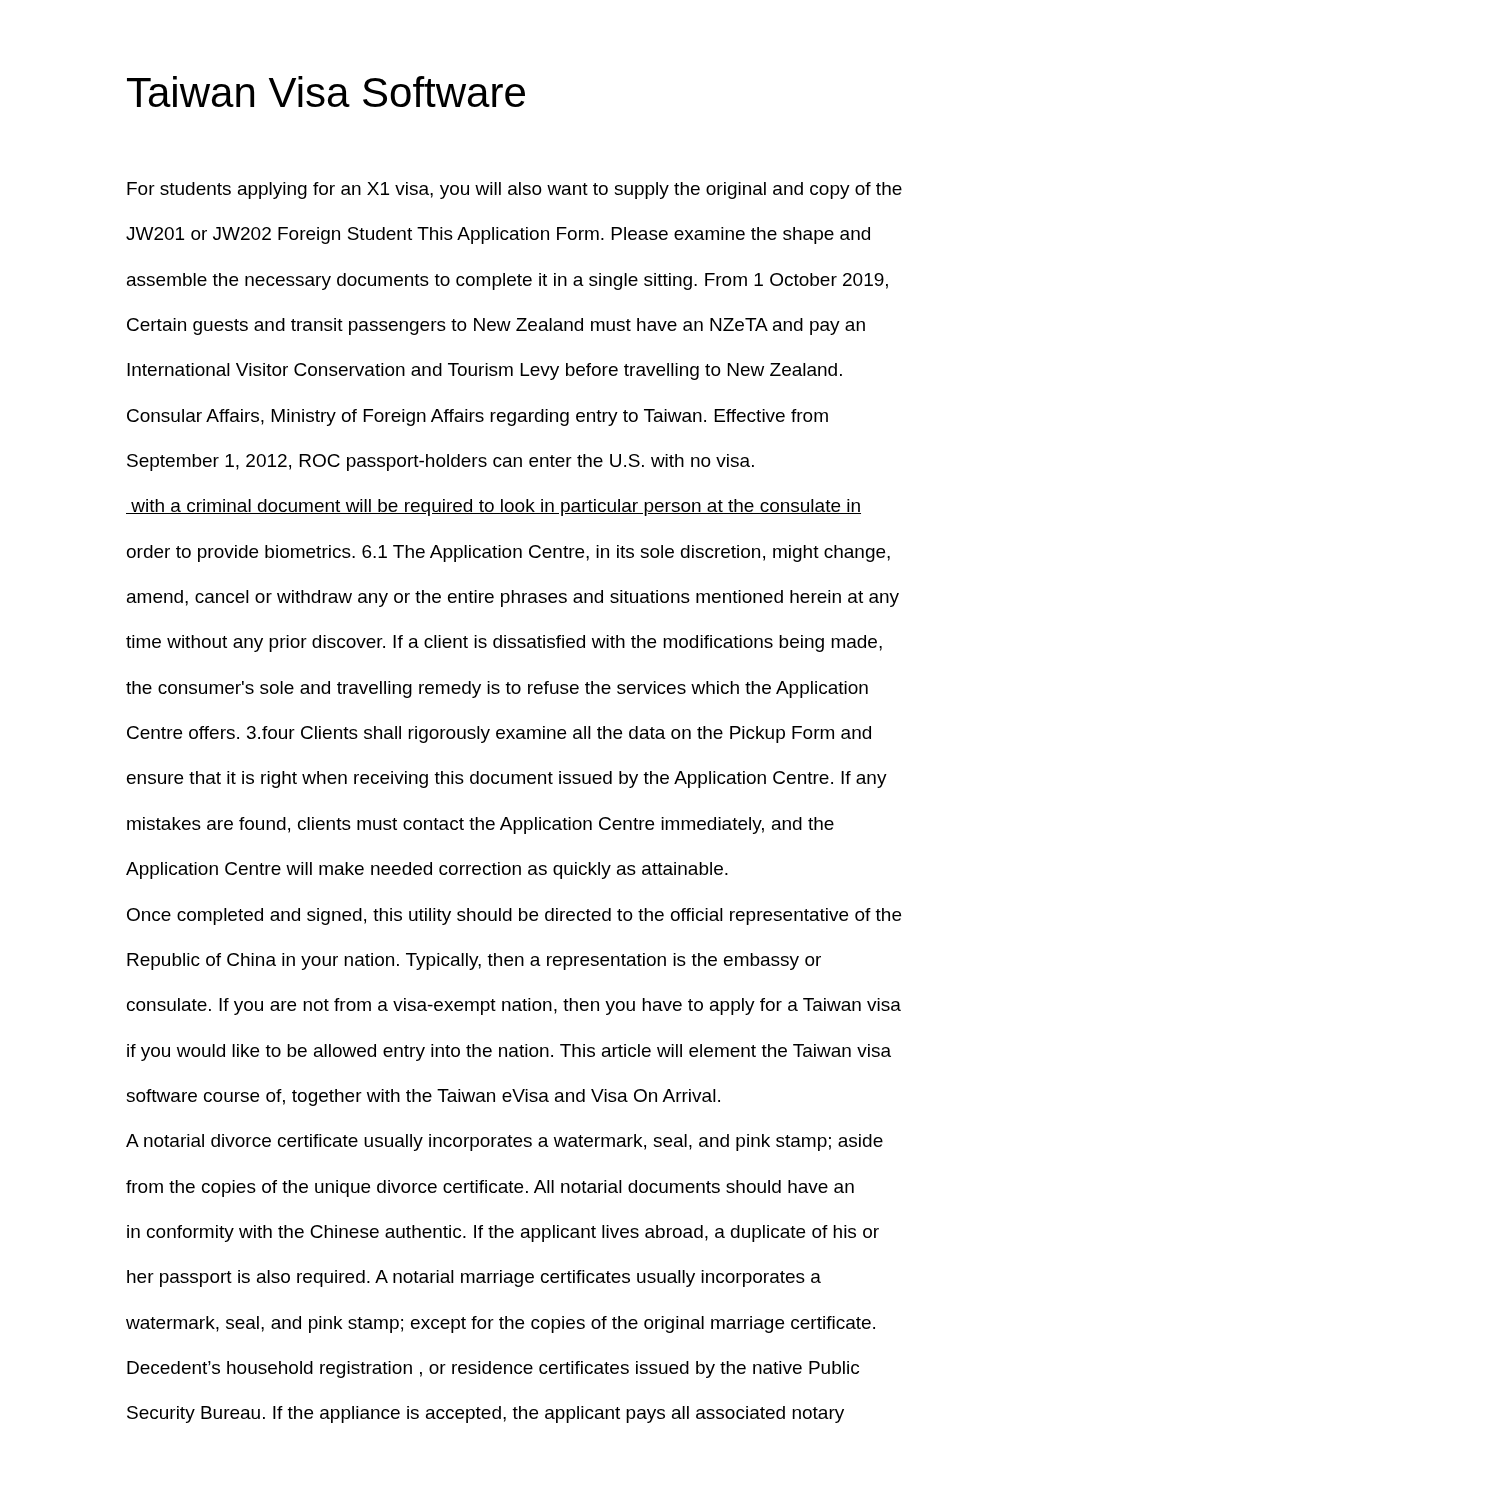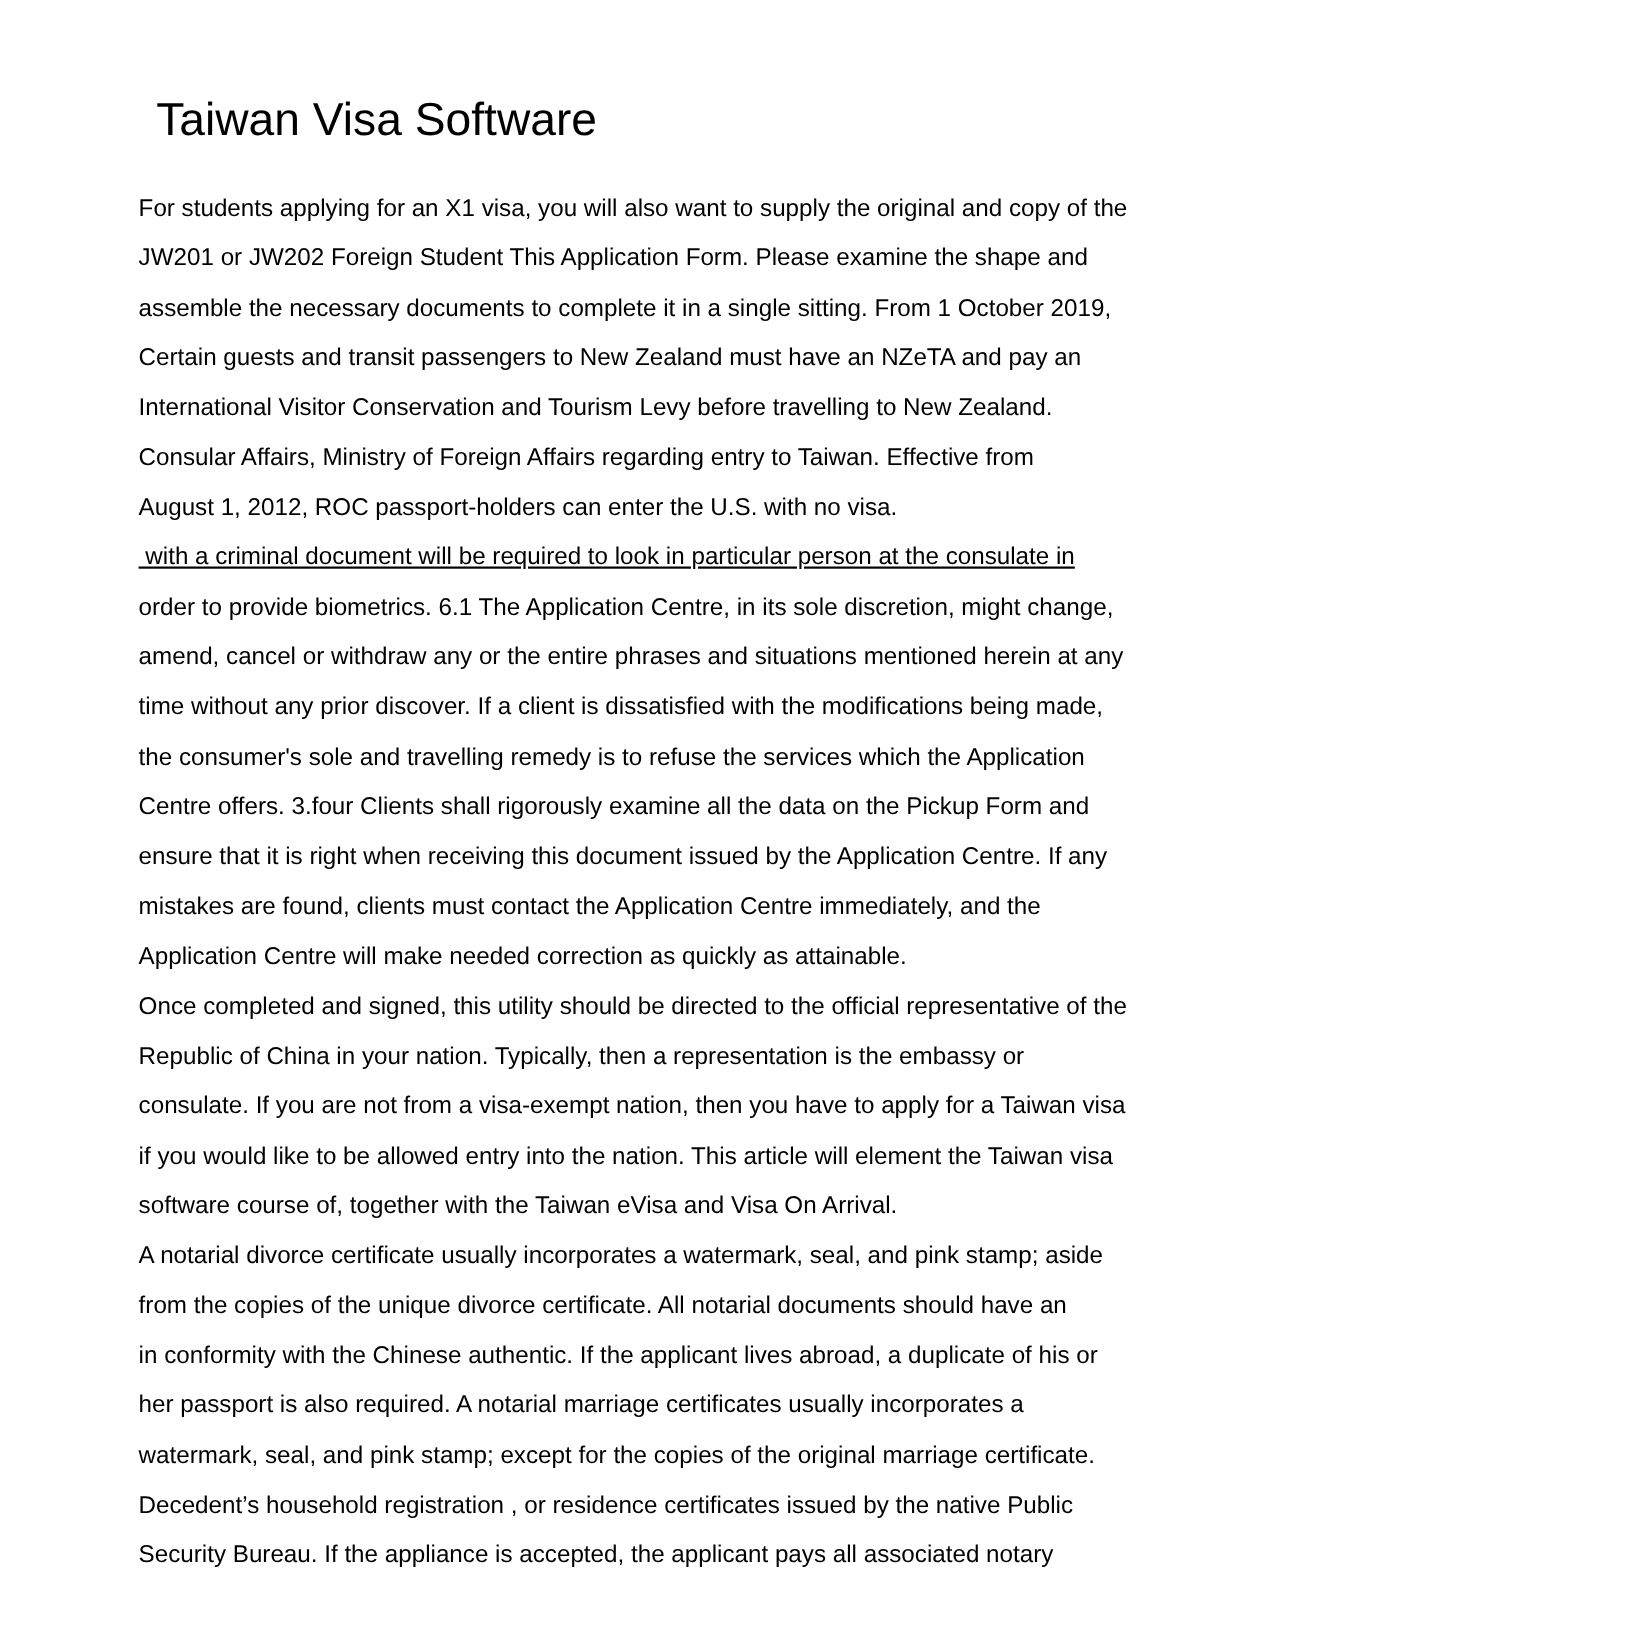--- a/index.html
+++ b/index.html
@@ -18,55 +18,55 @@
     .page {
       position: absolute;
       left: 126px;
       top: 0;
       width: 1250px;
     }
     .doc-title {
       position: absolute;
       top: 68px;
       left: 0;
-      margin: 16px;
+      margin: 0;
       font-size: 42px;
       font-weight: normal;
       line-height: 50px;
       white-space: nowrap;
     }
     .body-text {
       position: absolute;
       top: 166px;
       left: 0;
       width: 1250px;
     }
     .line {
       display: block;
-      font-size: 22px;
+      font-size: 19px;
       line-height: 45.35px;
       height: 45.35px;
       white-space: nowrap;
       letter-spacing: 0;
     }
   </style>
 </head>
 <body>
 
 <div class="page">
   <h1 class="doc-title">Taiwan Visa Software</h1>
 
   <div class="body-text">
     <span class="line">For students applying for an X1 visa, you will also want to supply the original and copy of the</span>
     <span class="line">JW201 or JW202 Foreign Student This Application Form. Please examine the shape and</span>
     <span class="line">assemble the necessary documents to complete it in a single sitting. From 1 October 2019,</span>
     <span class="line">Certain guests and transit passengers to New Zealand must have an NZeTA and pay an</span>
     <span class="line">International Visitor Conservation and Tourism Levy before travelling to New Zealand.</span>
     <span class="line">Consular Affairs, Ministry of Foreign Affairs regarding entry to Taiwan. Effective from</span>
-    <span class="line">August 1, 2012, ROC passport-holders can enter the U.S. with no visa.</span>
+    <span class="line">September 1, 2012, ROC passport-holders can enter the U.S. with no visa.</span>
     <span class="line" style="white-space: pre; text-decoration: underline;"> with a criminal document will be required to look in particular person at the consulate in</span>
     <span class="line">order to provide biometrics. 6.1 The Application Centre, in its sole discretion, might change,</span>
     <span class="line">amend, cancel or withdraw any or the entire phrases and situations mentioned herein at any</span>
     <span class="line">time without any prior discover. If a client is dissatisfied with the modifications being made,</span>
     <span class="line">the consumer's sole and travelling remedy is to refuse the services which the Application</span>
     <span class="line">Centre offers. 3.four Clients shall rigorously examine all the data on the Pickup Form and</span>
     <span class="line">ensure that it is right when receiving this document issued by the Application Centre. If any</span>
     <span class="line">mistakes are found, clients must contact the Application Centre immediately, and the</span>
     <span class="line">Application Centre will make needed correction as quickly as attainable.</span>
     <span class="line">Once completed and signed, this utility should be directed to the official representative of the</span>

